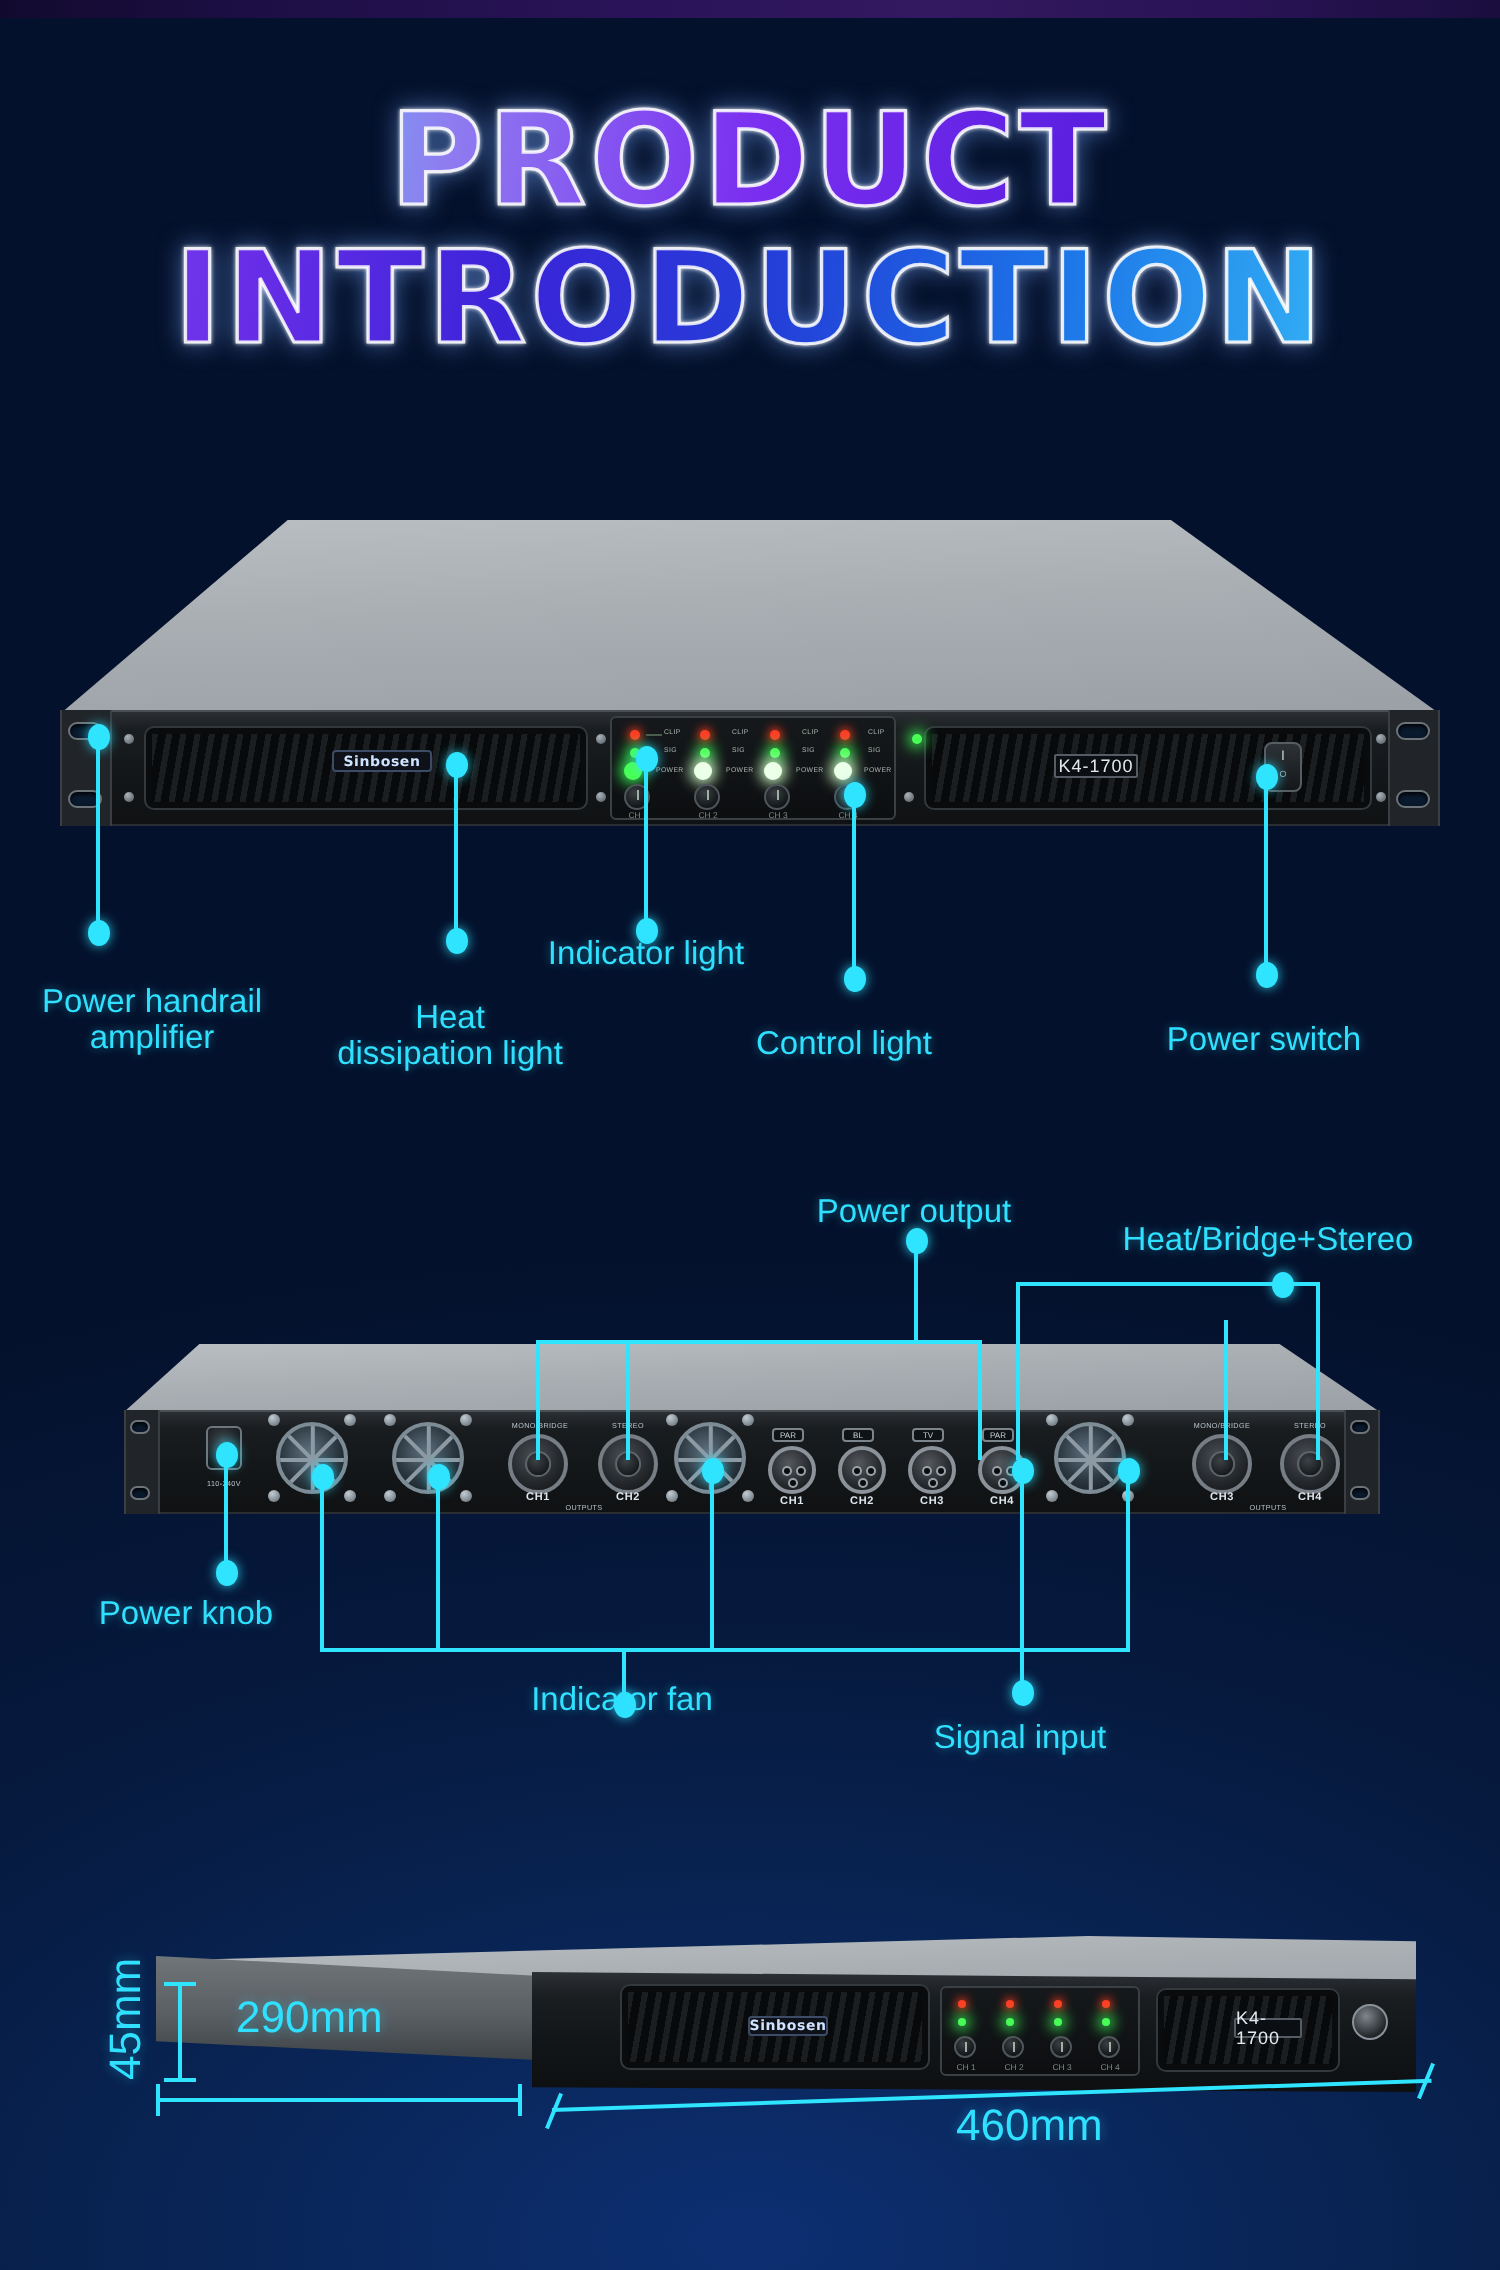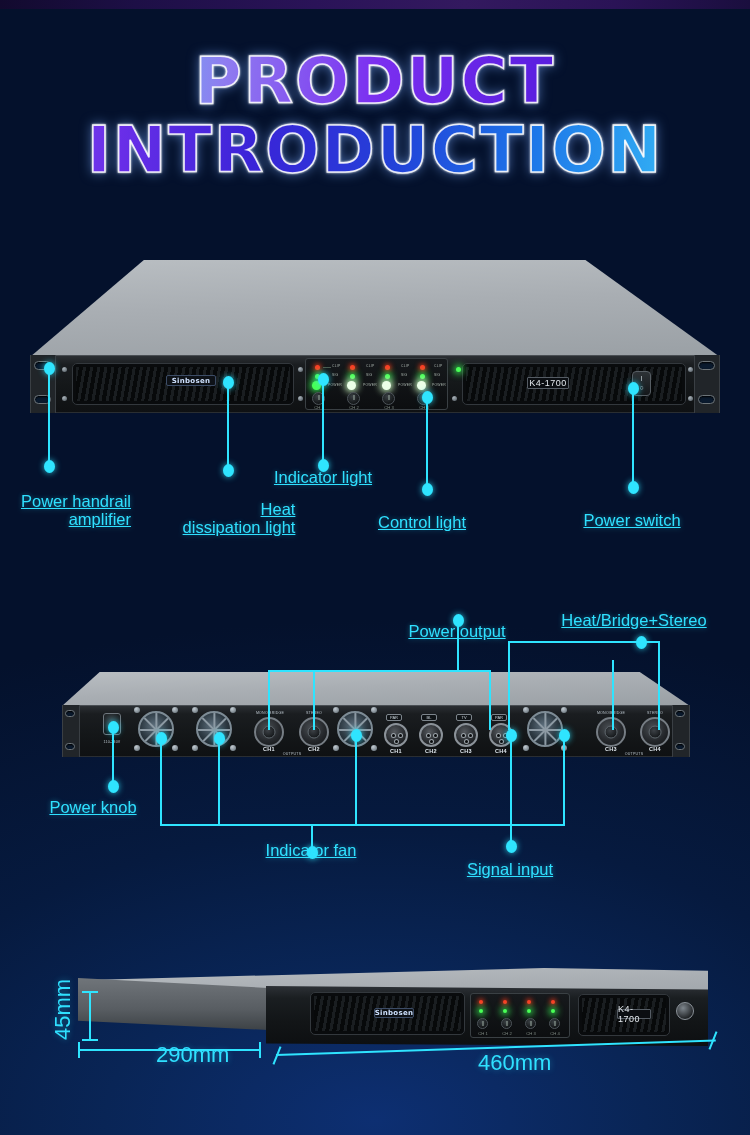--- a/index.html
+++ b/index.html
@@ -50,21 +50,21 @@
     position:absolute; width:11px; height:13px; border-radius:50%;
     background:#2fe4ff; box-shadow:0 0 6px rgba(47,228,255,.85);
   }
   .vline { position:absolute; width:2px; background:#2fe4ff; }
   .hline { position:absolute; height:2px; background:#2fe4ff; }
   .lbl {
     position:absolute; color:#2fe0ff; font-size:16.5px; white-space:nowrap;
     font-family:"Liberation Sans", sans-serif;
     text-shadow:0 0 5px rgba(47,224,255,.45);
   }
-  .lbl.ctr { transform:translateX(-50%); text-align:right;text-decoration:underline; }
+  .lbl.ctr { transform:translateX(-50%); text-align:center; }
   .lbl.two { line-height:1.12; }
   .amp-top {
     position:absolute;
     background: linear-gradient(178deg,#b9bec2 0%,#a9aeb3 45%,#9aa0a5 100%);
   }
   .face {
     position:absolute;
     background: linear-gradient(180deg,#2b2f33 0%,#1a1d20 16%,#141719 55%,#0f1113 100%);
     border-top:1px solid #4a4f54;
     border-bottom:1px solid #05060700;
@@ -284,21 +284,21 @@
     <div class="dot" style="left:44px; top:362px;"></div>
     <div class="dot" style="left:44px; top:460px;"></div>
     <div class="lbl ctr two" style="left:76px; top:492px;">
       <div>Power handrail</div>
       <div>amplifier</div>
     </div>
 
     <div class="vline" style="left:227px; top:382px; height:88px;"></div>
     <div class="dot" style="left:223px; top:376px;"></div>
     <div class="dot" style="left:223px; top:464px;"></div>
-    <div class="lbl ctr two" style="left:239px; top:500px;">
+    <div class="lbl ctr two" style="left:225px; top:500px;">
       <div>Heat</div>
       <div>dissipation light</div>
     </div>
 
     <div class="vline" style="left:322px; top:380px; height:85px;"></div>
     <div class="dot" style="left:318px; top:373px;"></div>
     <div class="dot" style="left:318px; top:459px;"></div>
     <div class="lbl ctr" style="left:323px; top:468px;">Indicator light</div>
 
     <div class="vline" style="left:426px; top:397px; height:90px;"></div>
@@ -420,21 +420,21 @@
   </div>
 
   <div>
 
     <div class="hline" style="left:268px; top:670px; width:222px;"></div>
     <div class="vline" style="left:268px; top:670px; height:60px;"></div>
     <div class="vline" style="left:313px; top:670px; height:60px;"></div>
     <div class="vline" style="left:489px; top:670px; height:60px;"></div>
     <div class="vline" style="left:457px; top:620px; height:50px;"></div>
     <div class="dot" style="left:453px; top:614px;"></div>
-    <div class="lbl ctr" style="left:457px; top:597px;margin-top:25px;">Power output</div>
+    <div class="lbl ctr" style="left:457px; top:597px;">Power output</div>
 
     <div class="hline" style="left:508px; top:641px; width:152px;"></div>
     <div class="vline" style="left:508px; top:641px; height:89px;"></div>
     <div class="vline" style="left:612px; top:660px; height:70px;"></div>
     <div class="vline" style="left:658px; top:641px; height:89px;"></div>
     <div class="dot" style="left:636px; top:636px;"></div>
     <div class="lbl ctr" style="left:634px; top:611px;">Heat/Bridge+Stereo</div>
 
     <div class="vline" style="left:112px; top:727px; height:57px;"></div>
     <div class="dot" style="left:108px; top:721px;"></div>
@@ -505,21 +505,21 @@
                 background:radial-gradient(circle at 38% 32%,#7e868d,#232629 70%); border:1px solid #8b9299;"></div>
 
     <div class="dimline" style="left:89px; top:991px; width:2px; height:50px;"></div>
     <div class="dimcap" style="left:82px; top:991px; width:16px; height:2px;"></div>
     <div class="dimcap" style="left:82px; top:1039px; width:16px; height:2px;"></div>
     <div class="dimtxt vert" style="left:50px; top:1040px;">45mm</div>
 
     <div class="dimline" style="left:78px; top:1049px; width:183px; height:2px;"></div>
     <div class="dimcap" style="left:78px; top:1042px; width:2px; height:16px;"></div>
     <div class="dimcap" style="left:259px; top:1042px; width:2px; height:16px;"></div>
-    <div class="dimtxt" style="left:118px; top:1042px;margin-left:38px;">290mm</div>
+    <div class="dimtxt" style="left:118px; top:996px;">290mm</div>
 
     <div class="dimline" style="left:276px; top:1054px; width:440px; height:2px; transform:rotate(-1.9deg); transform-origin:left center;"></div>
     <div class="dimcap" style="left:276px; top:1046px; width:2px; height:19px; transform:rotate(22deg);"></div>
     <div class="dimcap" style="left:712px; top:1031px; width:2px; height:19px; transform:rotate(22deg);"></div>
     <div class="dimtxt" style="left:478px; top:1050px;">460mm</div>
   </div>
 
 </div>
 
 </body></html>

